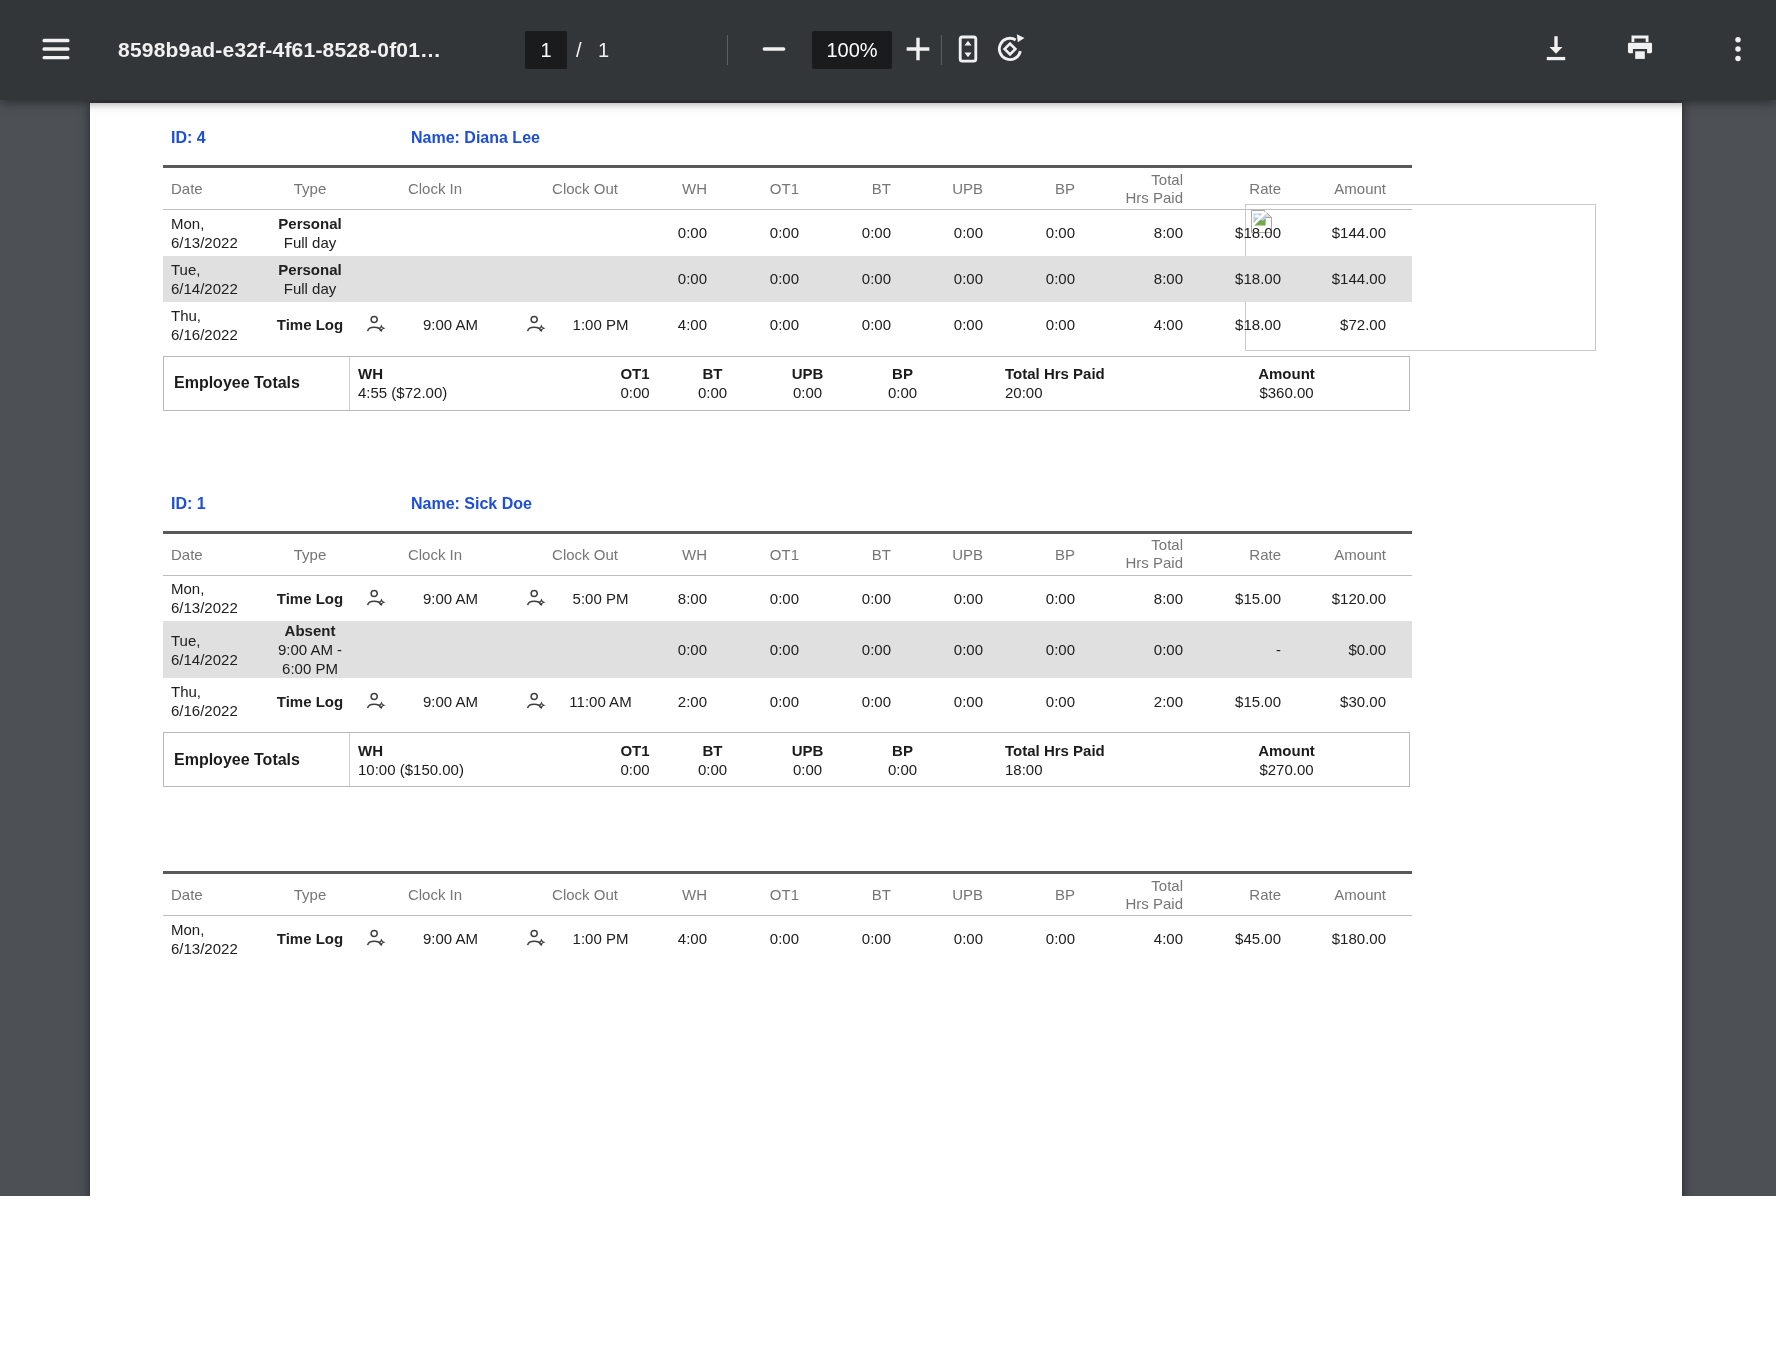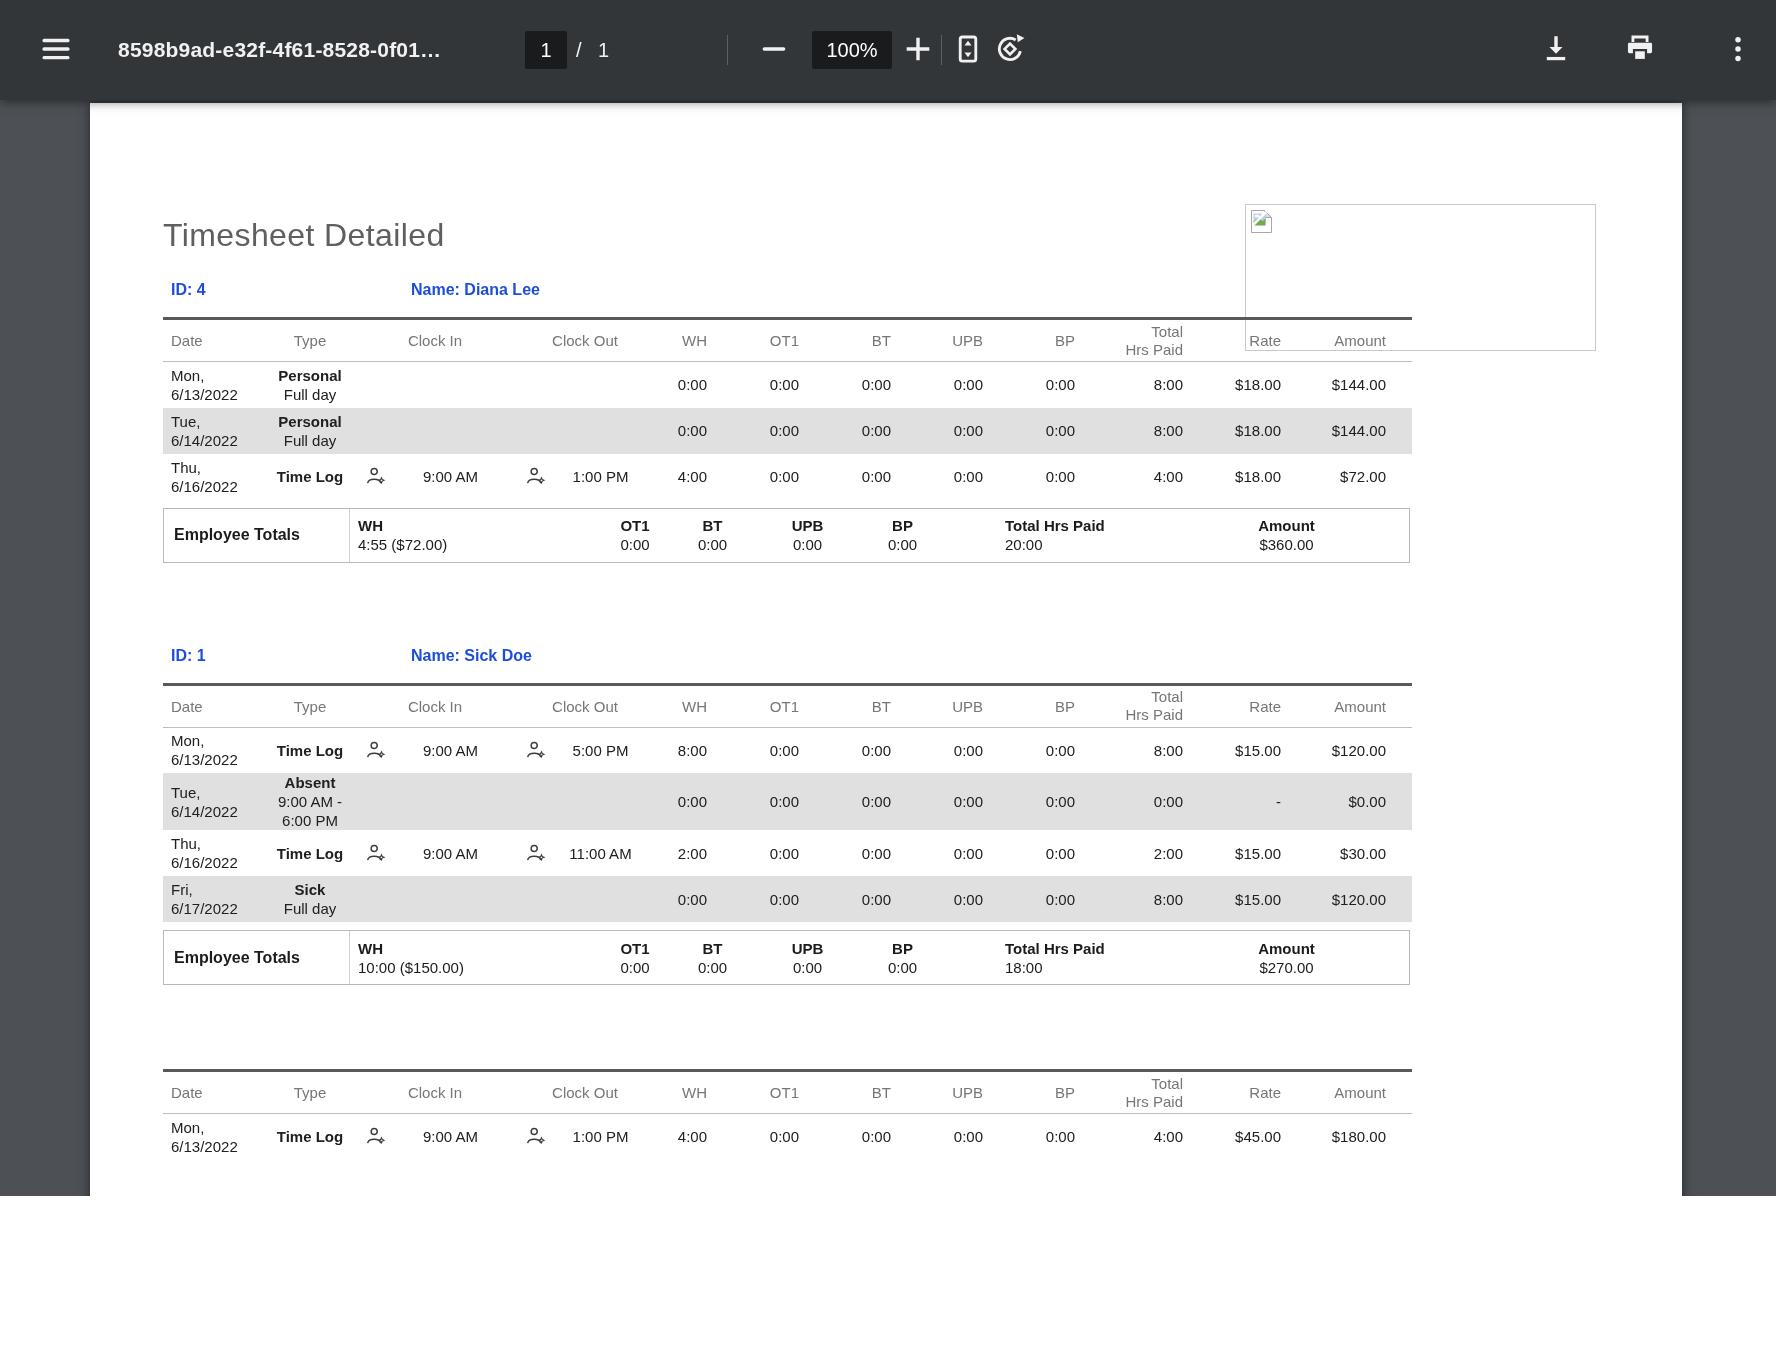--- a/index.html
+++ b/index.html
@@ -178,21 +178,20 @@
             <path d="M1.5 1.5h13l7 7v15h-20z" fill="#fff" stroke="#a8a8a8"></path>
             <path d="M14.5 1.5l7 7h-7z" fill="#dcdcdc" stroke="#a8a8a8"></path>
             <rect x="3.5" y="4.5" width="12.2" height="8" fill="#b9cdea"></rect>
             <ellipse cx="7" cy="7" rx="2.6" ry="1.5" fill="#fbfbfb"></ellipse>
             <path d="M3.5 12.5l4.6-3.7 4.5 3.2 3-2.2v6.7h-12.1z" fill="#74a850"></path>
             <path d="M2.5 16.5L16 3" stroke="#fff" stroke-width="2.6"></path>
           </svg>
       </span>
     </div>
     <div class="page-inner">
-      <div class="doc-title">Timesheet Detailed</div>
       <div id="doc-content">
           <div class="emp-section">
             <div class="id-row">
               <span class="id-label">ID: 4</span>
               <span class="name-label">Name: Diana Lee</span>
             </div>
             <table class="ts-table">
               <colgroup>
                 <col style="width: 102px;">
                 <col style="width: 90px;">
@@ -466,38 +465,20 @@
                   </td>
                   <td class="c-num">2:00</td>
                   <td class="c-num">0:00</td>
                   <td class="c-num">0:00</td>
                   <td class="c-num">0:00</td>
                   <td class="c-num">0:00</td>
                   <td class="c-thp">2:00</td>
                   <td class="c-rate">$15.00</td>
                   <td class="c-amt">$30.00</td>
                 </tr>
-                <tr class="shaded">
-                  <td class="c-date">Fri,
-6/17/2022</td>
-                  <td class="c-type">
-                    <div class="type-main">Sick</div>
-                    <div class="type-sub">Full day</div>
-                  </td>
-                  <td class="c-clock"></td>
-                  <td class="c-clock"></td>
-                  <td class="c-num">0:00</td>
-                  <td class="c-num">0:00</td>
-                  <td class="c-num">0:00</td>
-                  <td class="c-num">0:00</td>
-                  <td class="c-num">0:00</td>
-                  <td class="c-thp">8:00</td>
-                  <td class="c-rate">$15.00</td>
-                  <td class="c-amt">$120.00</td>
-                </tr>
               </tbody>
             </table>
             <div class="totals-box">
               <div class="totals-label-cell">
                 <span>Employee Totals</span>
               </div>
               <div class="totals-right">
                 <div class="t-block t-wh">
                   <div class="t-label">WH</div>
                   <div class="t-value">10:00  ($150.00)</div>

